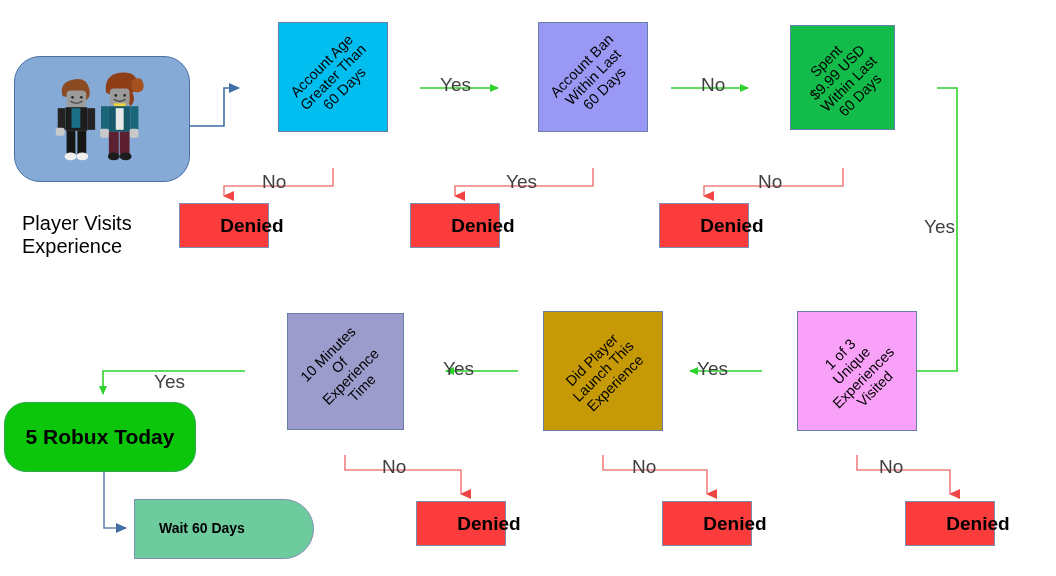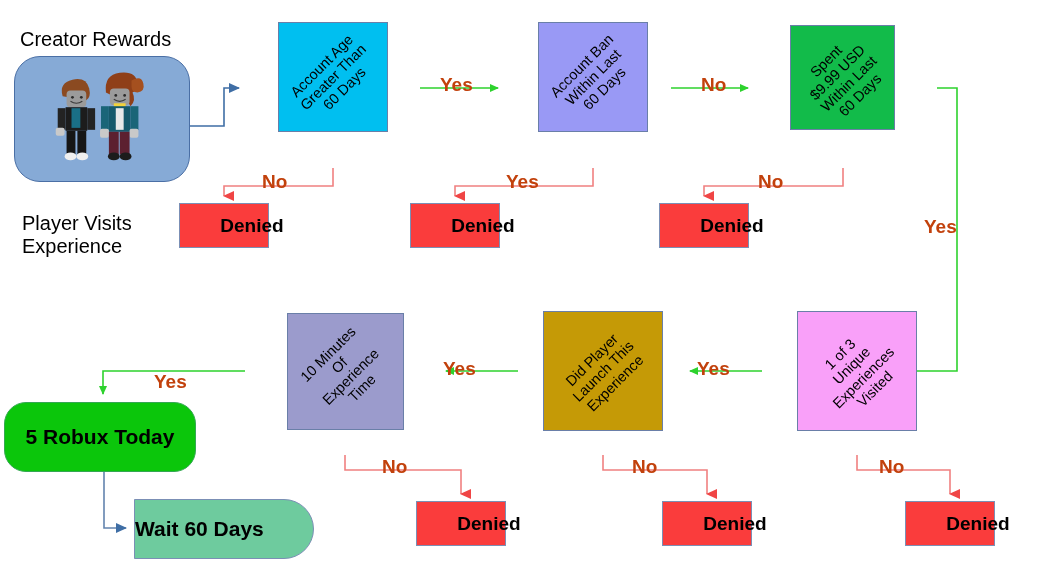--- a/index.html
+++ b/index.html
@@ -97,33 +97,33 @@
     font-size: 21px;
     font-weight: bold;
   }
   .wait {
     background: #6ecb9e;
     border: 1.5px solid #7b8fb5;
     border-radius: 0 100px 100px 0;
     box-sizing: border-box;
   }
   .wait .node-label {
-    font-size: 21px;
+    font-size: 14px;
     font-weight: bold;
     justify-content: flex-start;
-    padding-left: 0;
+    padding-left: 24px;
     box-sizing: border-box;
   }
 
   
   .edge-label {
     position: absolute;
     font-size: 19px;
-    font-weight: bold;
-    color: #c2410c;
+    font-weight: normal;
+    color: #404040;
     white-space: nowrap;
   }
 
   
   .avatar-art {
     position: absolute;
     left: 0; top: 0;
     width: 100%;
     height: 100%;
   }
@@ -196,21 +196,20 @@
 
     <g>
       <path d="M345,455 L345,470 L461,470 L461,494" stroke="#f08080" stroke-width="1.6" fill="none" marker-end="url(#arrow-red)"></path>
     </g>
 
     <g>
       <path d="M104,472 L104,528 L126,528" stroke="#6384ae" stroke-width="1.6" fill="none" marker-end="url(#arrow-blue)"></path>
     </g>
   </svg>
 
-  <div class="caption" style="left:20px; top:28px;">Creator Rewards</div>
 
   <div class="node start-card" style="left:14px; top:56px; width:176px; height:126px;">
     <svg class="avatar-art" viewBox="0 0 176 126" preserveAspectRatio="xMidYMid meet">
 
       <g>
         <path d="M48,40 q-4,-14 10,-17 q14,-3 17,9 q2,9 -3,12 z" fill="#8b4a21"></path>
         <rect x="52" y="34" width="20" height="17" rx="4" fill="#9b9b9b"></rect>
         <path d="M56,45 q6,4 12,0" stroke="#3a3a3a" stroke-width="1.2" fill="none"></path>
         <circle cx="58" cy="41" r="1.4" fill="#2a2a2a"></circle>
         <circle cx="67" cy="41" r="1.4" fill="#2a2a2a"></circle>

